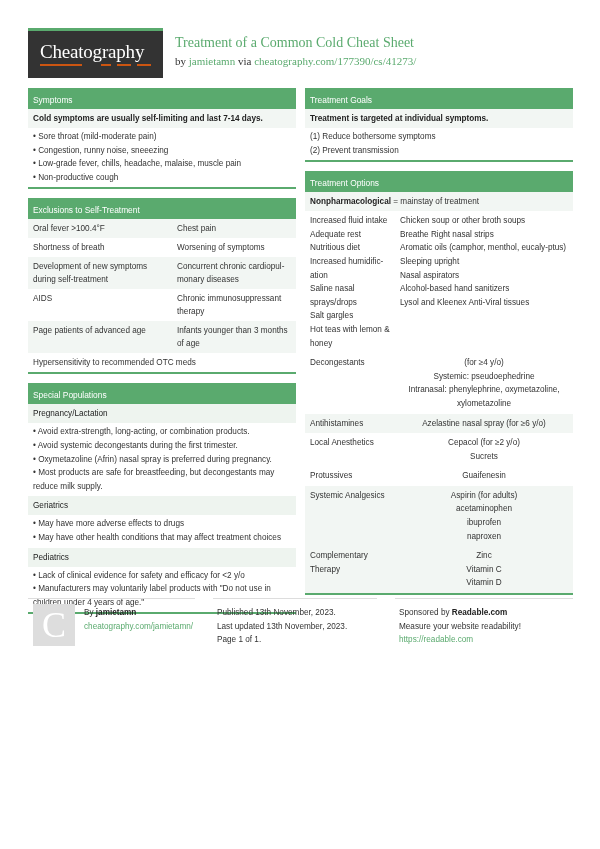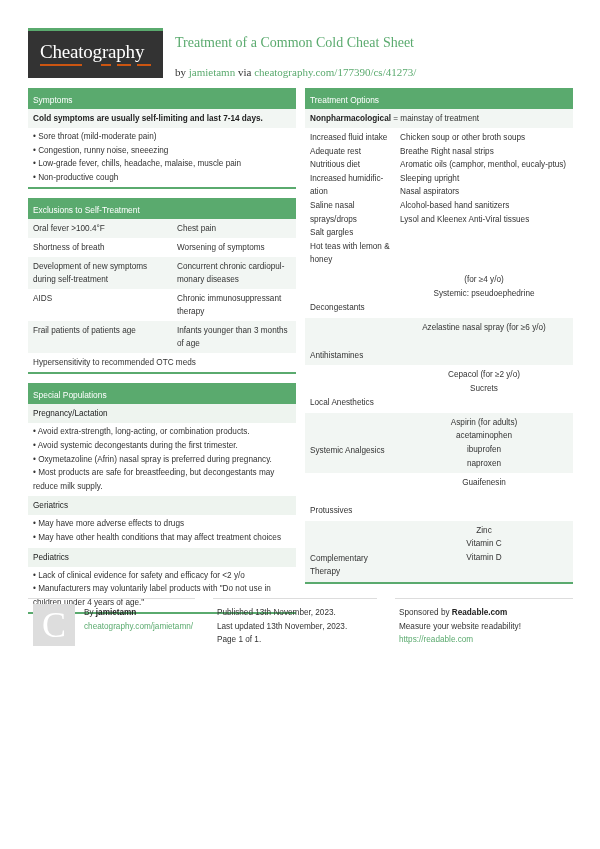--- a/index.html
+++ b/index.html
@@ -5,42 +5,42 @@
   * { box-sizing: border-box; margin: 0; padding: 0; }
   html, body { width: 600px; height: 849px; background: #ffffff; overflow: hidden; }
   body { font-family: "Liberation Sans", sans-serif; color: #333; font-size: 8.2px; position: relative; }
 
   .header { position: absolute; left: 28px; top: 28px; width: 560px; height: 46px; }
   .logo { position: absolute; left: 0; top: 0; width: 135px; height: 50px; background: #333333; border-top: 3px solid #5aaa6e; }
   .logo-text { position: absolute; left: 12px; top: 10px; font-family: "Liberation Serif", serif; font-size: 19px; color: #ffffff; letter-spacing: -0.2px; }
   .logo-underline { position: absolute; top: 33px; height: 1.5px; background: #cc5511; }
   .title-block { position: absolute; left: 147px; top: 7px; }
   .sheet-title { font-family: "Liberation Serif", serif; font-size: 14px; color: #5aaa6e; }
-  .sheet-byline { font-family: "Liberation Serif", serif; font-size: 11px; color: #333; margin-top: 15px; }
+  .sheet-byline { font-family: "Liberation Serif", serif; font-size: 11px; color: #333; margin-top: 4px; }
   .sheet-byline .g { color: #5aaa6e; }
 
   .col { position: absolute; top: 88px; width: 268px; }
   .col-left { left: 28px; }
   .col-right { left: 305px; }
 
   .box { border-top: 3px solid #5aaa6e; border-bottom: 2px solid #5aaa6e; margin-bottom: 9px; }
   .box-h { background: #5aaa6e; color: #fff; padding: 4px 5px 5px; font-size: 8.4px; height: 18px; line-height: 10px; }
   .row { padding: 3px 5px; line-height: 13px; }
   .shade { background: #f2f6f3; }
   .bold { font-weight: bold; color: #222; }
   .sub { background: #eef4ef; padding: 3px 5px; line-height: 13px; color: #222; }
   .list { padding: 2px 5px 3px; line-height: 13.6px; }
   .grid2 { display: flex; }
   .grid2 .c1 { width: 144px; padding-right: 6px; }
   .grid2 .c2 { flex: 1; }
   .tr { display: flex; padding: 3px 5px; line-height: 13px; }
   .tr .c1 { width: 144px; padding-right: 6px; }
   .tr .c2 { flex: 1; }
   .opt { display: flex; padding: 3px 5px; line-height: 13.6px; }
-  .opt .c1 { width: 90px; padding-right: 4px; margin-top: 28px; }
+  .opt .c1 { width: 90px; padding-right: 4px; }
   .opt .c2 { flex: 1; text-align: center; }
 
   .footer { position: absolute; left: 28px; top: 598px; width: 545px; height: 56px; }
   .fcol { position: absolute; top: 0; border-top: 1px solid #dddddd; height: 56px; }
   .f1 { left: 0; width: 167px; }
   .f2 { left: 185px; width: 164px; }
   .f3 { left: 367px; width: 178px; }
   .avatar { position: absolute; left: 5px; top: 5px; width: 42px; height: 42px; background: #dddddd; color: #fff; font-family: "Liberation Serif", serif; font-size: 36px; text-align: center; line-height: 42px; }
   .ftxt { position: absolute; top: 7px; line-height: 13.5px; font-size: 8.2px; }
   .f1 .ftxt { left: 56px; }
@@ -94,21 +94,21 @@
     </div>
     <div class="tr shade">
       <div class="c1">Development of new symptoms during self-treatment</div>
       <div class="c2">Concurrent chronic cardiopul-monary diseases</div>
     </div>
     <div class="tr">
       <div class="c1">AIDS</div>
       <div class="c2">Chronic immunosuppressant therapy</div>
     </div>
     <div class="tr shade">
-      <div class="c1">Frail patients of patients age</div>
+      <div class="c1">Page patients of advanced age</div>
       <div class="c2">Infants younger than 3 months of age</div>
     </div>
     <div class="row">Hypersensitivity to recommended OTC meds</div>
   </div>
 
   <div class="box">
     <div class="box-h">Special Populations</div>
     <div class="sub">Pregnancy/Lactation</div>
     <div class="list">
       <div>• Avoid extra-strength, long-acting, or combination products.</div>
@@ -124,20 +124,28 @@
     <div class="sub">Pediatrics</div>
     <div class="list">
       <div>• Lack of clinical evidence for safety and efficacy for &lt;2 y/o</div>
       <div>• Manufacturers may voluntarily label products with "Do not use in children under 4 years of age."</div>
     </div>
   </div>
 </div>
 
 <div class="col col-right">
 
+  <div class="box">
+    <div class="box-h">Treatment Goals</div>
+    <div class="row shade bold">Treatment is targeted at individual symptoms.</div>
+    <div class="list">
+      <div>(1) Reduce bothersome symptoms</div>
+      <div>(2) Prevent transmission</div>
+    </div>
+  </div>
 
   <div class="box">
     <div class="box-h">Treatment Options</div>
     <div class="row shade">
       <span class="bold">Nonpharmacological</span><span> = mainstay of treatment</span>
     </div>
     <div class="grid2 row" style="line-height:13.6px">
       <div class="c1" style="width:90px;padding-right:4px">
         <div>Increased fluid intake</div>
         <div>Adequate rest</div>
@@ -156,48 +164,49 @@
         <div>Alcohol-based hand sanitizers</div>
         <div>Lysol and Kleenex Anti-Viral tissues</div>
       </div>
     </div>
 
     <div class="opt">
       <div class="c1">Decongestants</div>
       <div class="c2">
         <div>(for ≥4 y/o)</div>
         <div>Systemic: pseudoephedrine</div>
+        <div>Intranasal: phenylephrine, oxymetazoline, xylometazoline</div>
       </div>
     </div>
     <div class="opt shade">
       <div class="c1">Antihistamines</div>
       <div class="c2">
         <div>Azelastine nasal spray (for ≥6 y/o)</div>
       </div>
     </div>
     <div class="opt">
       <div class="c1">Local Anesthetics</div>
       <div class="c2">
         <div>Cepacol (for ≥2 y/o)</div>
         <div>Sucrets</div>
+      </div>
+    </div>
+    <div class="opt">
+      <div class="c1">Protussives</div>
+      <div class="c2">
+        <div>Guaifenesin</div>
       </div>
     </div>
     <div class="opt shade">
       <div class="c1">Systemic Analgesics</div>
       <div class="c2">
         <div>Aspirin (for adults)</div>
         <div>acetaminophen</div>
         <div>ibuprofen</div>
         <div>naproxen</div>
-      </div>
-    </div>
-    <div class="opt">
-      <div class="c1">Protussives</div>
-      <div class="c2">
-        <div>Guaifenesin</div>
       </div>
     </div>
     <div class="opt shade">
       <div class="c1">Complementary Therapy</div>
       <div class="c2">
         <div>Zinc</div>
         <div>Vitamin C</div>
         <div>Vitamin D</div>
       </div>
     </div>

